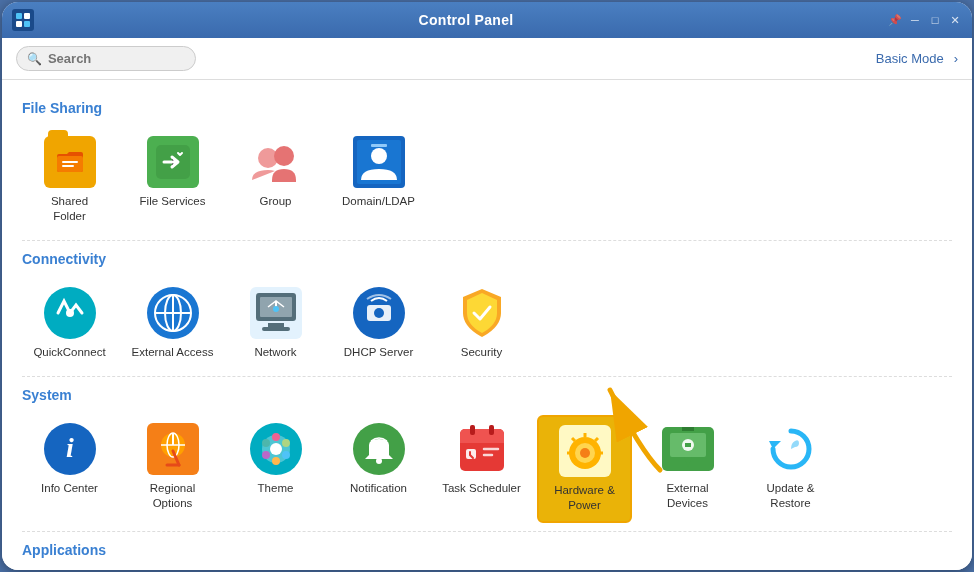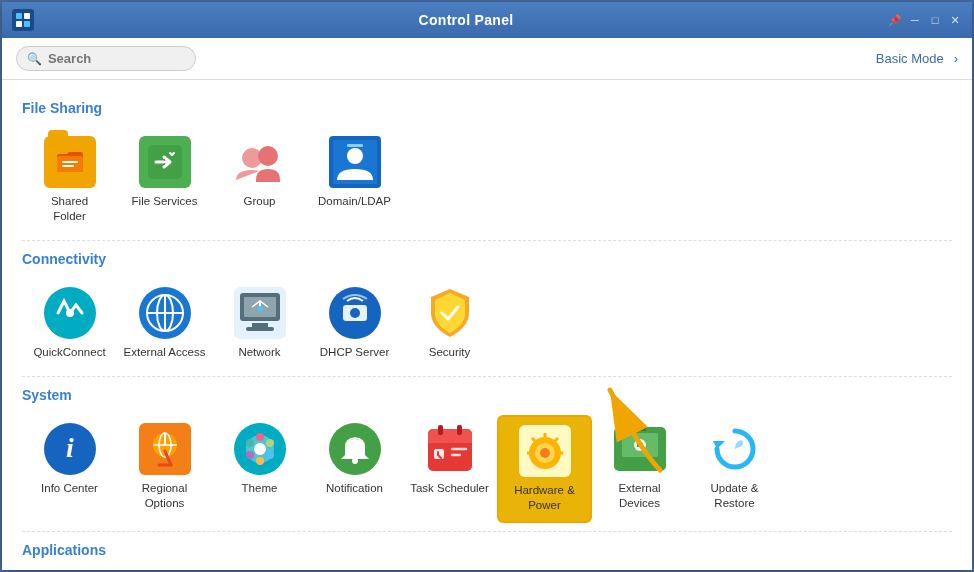--- a/index.html
+++ b/index.html
@@ -10,21 +10,21 @@
       align-items: center;
       justify-content: center;
       width: 974px;
       height: 572px;
       overflow: hidden;
     }
     .window {
       width: 970px;
       height: 568px;
       background: #f5f5f5;
-      border-radius: 0;
+      border-radius: 16px;
       box-shadow: 0 2px 12px rgba(0,0,0,0.4);
       display: flex;
       flex-direction: column;
       overflow: hidden;
     }
     .title-bar {
       background: linear-gradient(to bottom, #4a7fc1, #3a6aad);
       height: 36px;
       display: flex;
       align-items: center;
@@ -118,21 +118,21 @@
       margin: 10px 0 12px 0;
     }
     .section-divider {
       border: none;
       border-top: 1px dashed #ddd;
       margin: 8px 0;
     }
     .items-grid {
       display: flex;
       flex-wrap: wrap;
-      gap: 0;
+      gap: 8px;
       margin-bottom: 4px;
     }
     .item {
       display: flex;
       flex-direction: column;
       align-items: center;
       width: 95px;
       padding: 8px 6px;
       border-radius: 6px;
       cursor: pointer;

